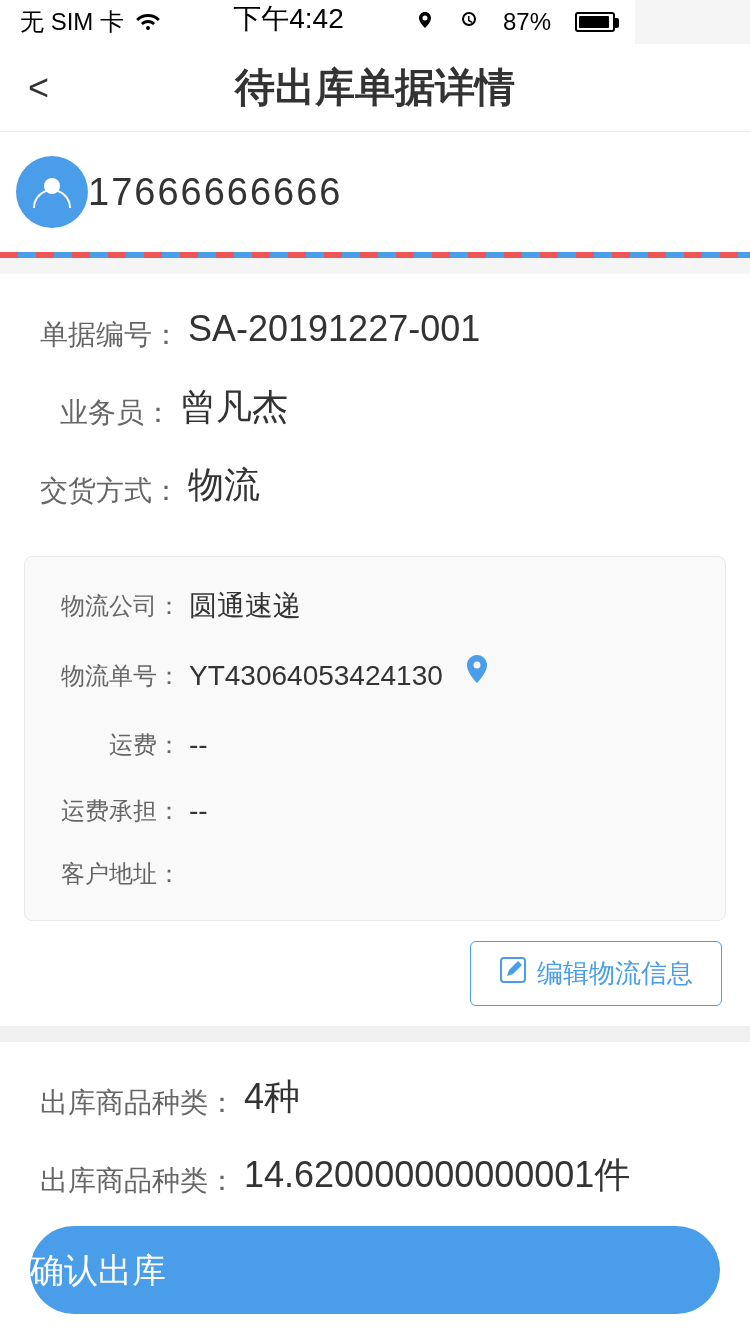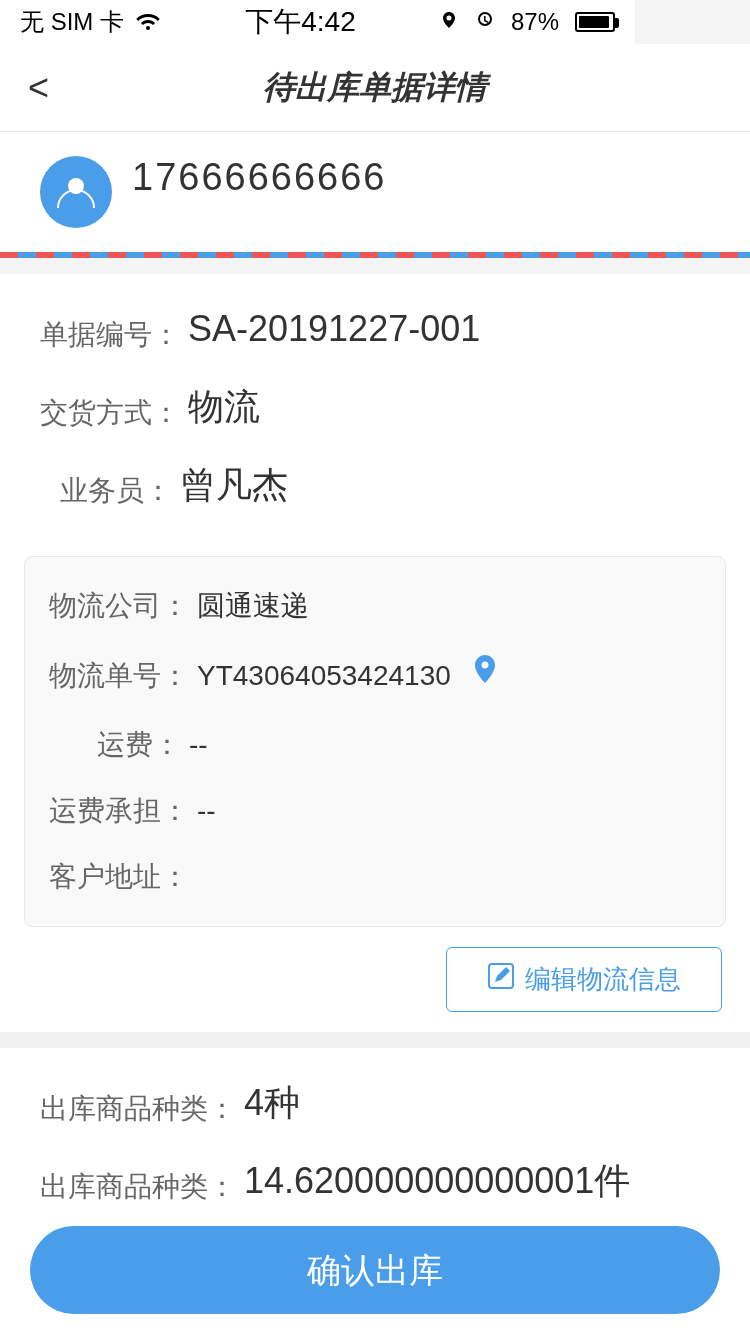--- a/index.html
+++ b/index.html
@@ -12,29 +12,28 @@
       font-size: 28px;
       color: #333;
     }
 
     
     .status-bar {
       width: 635px;
       height: 44px;
       background: #fff;
       display: flex;
-      align-items: center;
       justify-content: space-between;
       padding: 0 20px;
       font-size: 24px;
       color: #000;
     }
     .status-left { display: flex; align-items: center; gap: 10px; }
     .status-center { font-weight: 500; font-size: 28px; }
-    .status-right { display: flex; align-items: center; gap: 16px; font-size: 24px; }
+    .status-right { display: flex; align-items: center; gap: 24px; font-size: 24px; }
     .battery-icon {
       display: inline-block;
       width: 40px;
       height: 20px;
       border: 2px solid #000;
       border-radius: 3px;
       position: relative;
     }
     .battery-icon::after {
       content: '';
@@ -68,44 +67,42 @@
       border-bottom: 1px solid #e8e8e8;
     }
     .nav-back {
       position: absolute;
       left: 28px;
       font-size: 36px;
       color: #333;
       cursor: pointer;
     }
     .nav-title {
-      font-size: 32px;
+      font-size: 40px;
       font-weight: 600;
       color: #333;
-      font-style: italic;
     }
 
     
     .dashed-divider {
       width: 750px;
       height: 6px;
       background: repeating-linear-gradient(
         90deg,
         #e55 0px, #e55 18px,
         #4a9de8 18px, #4a9de8 36px
       );
     }
 
     
     .user-header {
       background: #fff;
-      padding: 24px 40px;
-      display: flex;
-      align-items: flex-start;
-      gap: 20px;
+      padding: 24px 16px;
+      display: flex;
+      align-items: center;
     }
     .user-avatar {
       width: 72px;
       height: 72px;
       border-radius: 50%;
       background: #4a9de8;
       display: flex;
       align-items: center;
       justify-content: center;
     }
@@ -153,21 +150,21 @@
     }
     .logistics-row {
       display: flex;
       align-items: center;
       margin-bottom: 24px;
       line-height: 1.5;
     }
     .logistics-row:last-child { margin-bottom: 0; }
     .logistics-label {
       color: #666;
-      font-size: 28px;
+      font-size: 24px;
       min-width: 140px;
       text-align: right;
       flex-shrink: 0;
       padding-right: 8px;
     }
     .logistics-value {
       color: #333;
       font-size: 28px;
       flex: 1;
     }
@@ -189,21 +186,21 @@
     
     .edit-btn-wrap {
       display: flex;
       justify-content: flex-end;
       padding: 20px 28px;
       background: #fff;
     }
     .edit-btn {
       border: 1px solid #4a9de8;
       border-radius: 6px;
-      padding: 14px 40px;
+      padding: 14px 28px;
       color: #4a9de8;
       font-size: 26px;
       display: flex;
       align-items: center;
       gap: 10px;
       cursor: pointer;
       background: #fff;
     }
 
     
@@ -258,21 +255,21 @@
       margin: 0 auto;
       width: 690px;
       height: 88px;
       background: #4a9de8;
       border: none;
       border-radius: 44px;
       color: #fff;
       font-size: 34px;
       font-weight: 500;
       cursor: pointer;
-      text-align: center;
+      text-align: left;
       line-height: 88px;
     }
   </style>
 </head>
 <body>
 
 <div class="status-bar">
   <div class="status-left">
     <span>无 SIM 卡</span>
     <span>
@@ -316,26 +313,26 @@
 </div>
 
 <div class="dashed-divider"></div>
 
 <div class="info-section">
   <div class="info-row">
     <span class="info-label">单据编号：</span>
     <span class="info-value">SA-20191227-001</span>
   </div>
   <div class="info-row">
+    <span class="info-label">业务员：</span>
+    <span class="info-value">曾凡杰</span>
+  </div>
+  <div class="info-row">
     <span class="info-label">交货方式：</span>
     <span class="info-value">物流</span>
-  </div>
-  <div class="info-row">
-    <span class="info-label">业务员：</span>
-    <span class="info-value">曾凡杰</span>
   </div>
 </div>
 
 <div style="background:#fff; padding: 16px 0 0;">
   <div class="logistics-card">
     <div class="logistics-row">
       <span class="logistics-label">物流公司：</span>
       <span class="logistics-value">圆通速递</span>
     </div>
     <div class="logistics-row">

